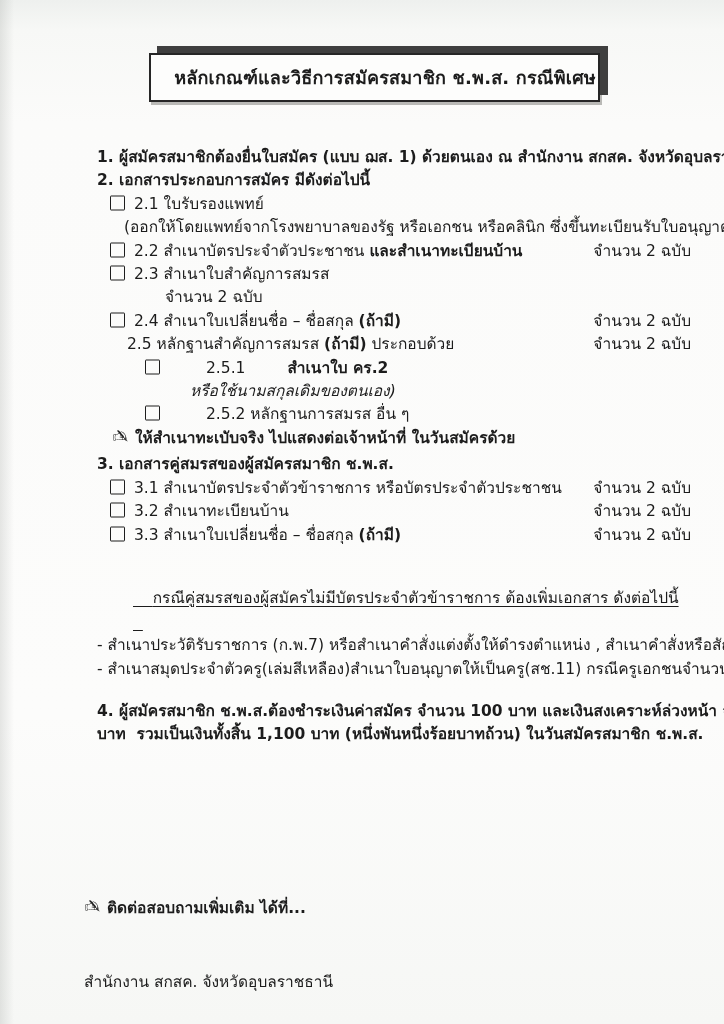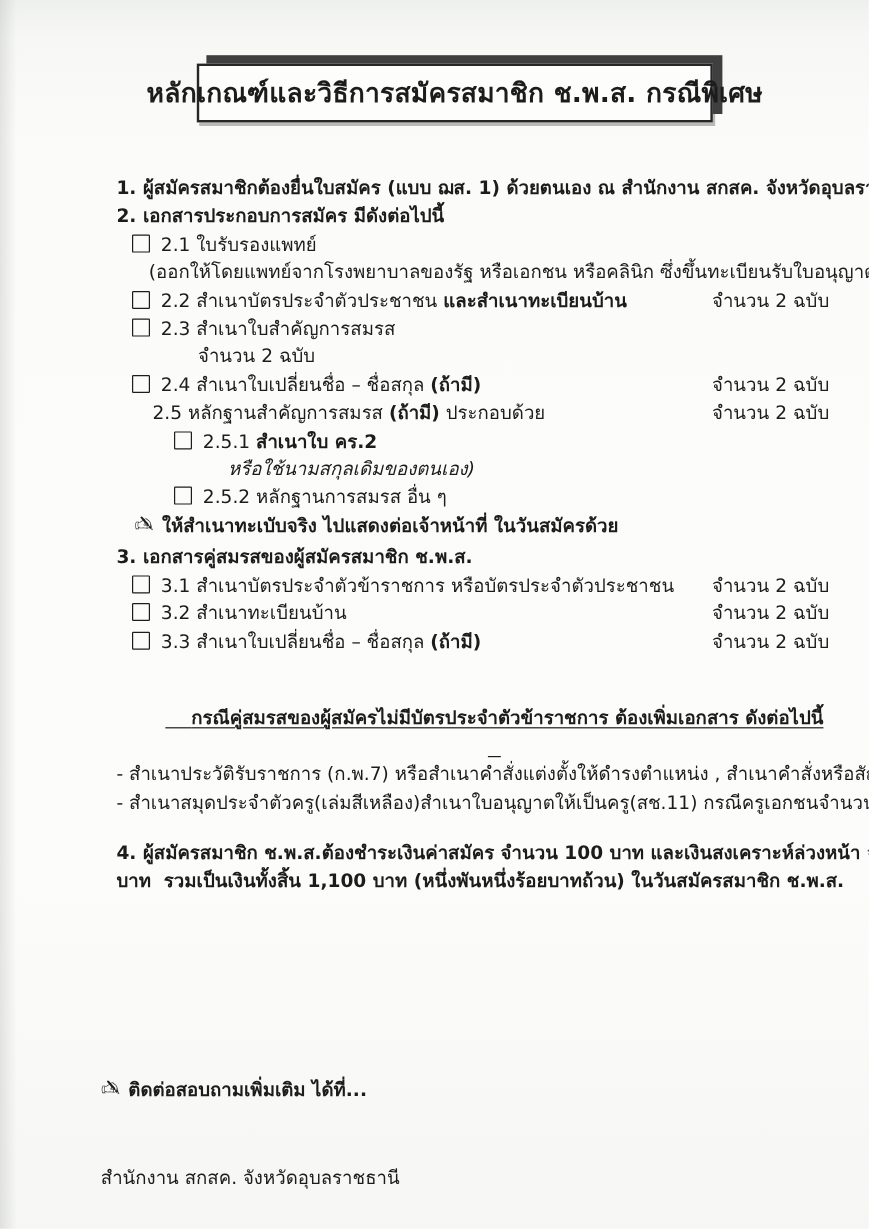--- a/index.html
+++ b/index.html
@@ -10,55 +10,56 @@
     color:#1c1c1c;
     -webkit-font-smoothing:antialiased;
   }
   .page-edge-shade{
     position:absolute;left:0;top:0;bottom:0;width:14px;
     background:linear-gradient(90deg,rgba(120,125,120,.18),rgba(120,125,120,0));
     pointer-events:none;
   }
   
   .title-box{
-    position:absolute;left:164px;top:53px;width:426px;height:45px;
+    position:absolute;left:149px;top:53px;width:426px;height:45px;
     background:#fdfdfc;
     border:2px solid #262626;
     box-shadow:8px -7px 0 0 #3f3f3f, 2px 3px 0 0 #b9b9b6;
     display:flex;align-items:center;justify-content:center;
-    font-weight:bold;font-size:22px;letter-spacing:.2px;
+    font-weight:bold;font-size:18px;letter-spacing:.2px;
     white-space:nowrap;
+    padding-left:21px;
   }
   
   .doc{
     position:absolute;left:97px;top:146px;width:594px;
     font-size:15.5px;line-height:23.4px;
   }
   .row{display:flex;align-items:baseline;white-space:pre;}
   .row .count{margin-left:auto;}
   .b{font-weight:bold;}
   .ind-cb{padding-left:13px;}      
   .ind-note{padding-left:27px;}    
   .ind-25{padding-left:30px;align-items:center;}      
-  .ind-sub{padding-left:48px;}     
+  .ind-sub{padding-left:48px;gap:37px;}     
   .ind-sub2{padding-left:93px;font-style:italic;}    
   .ind-count{padding-left:68px;}   
   .ind-d2{padding-left:5px;}       
   .ind-hand{padding-left:15px;}
   .mt-heading{margin-top:17px;}
   .mt-s4{margin-top:19px;}
   .gap-s3{margin-top:3px;}
   .cb{
     display:inline-block;width:13px;height:13px;
     border:1.6px solid #1d1d1d;border-radius:1px;
     margin-right:9px;transform:translateY(1.5px);
     flex:0 0 auto;background:transparent;
   }
   .heading-center{
-    text-align:center;font-weight:bold;
+    text-align:left;font-weight:normal;
     text-decoration:underline;text-underline-offset:3px;
     padding-left:36px;white-space:pre;
   }
   .hand-icon{
     display:inline-block;transform:scaleX(-1);
     font-size:19px;font-weight:normal;line-height:1;
     margin-right:7px;transform-origin:center;
   }
   
   .footer{

